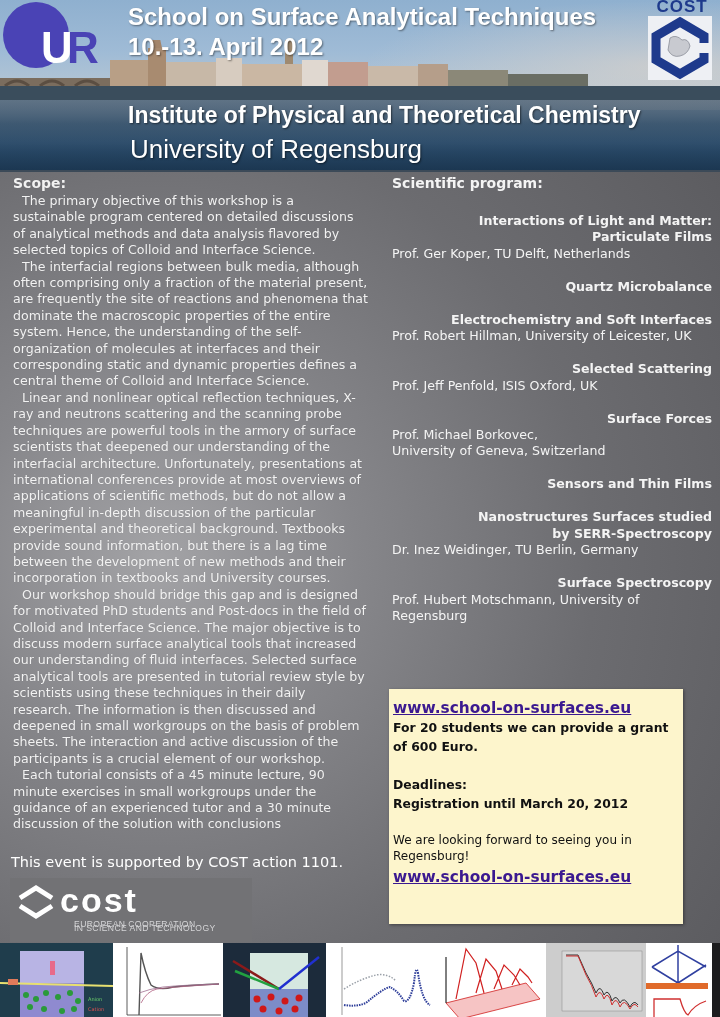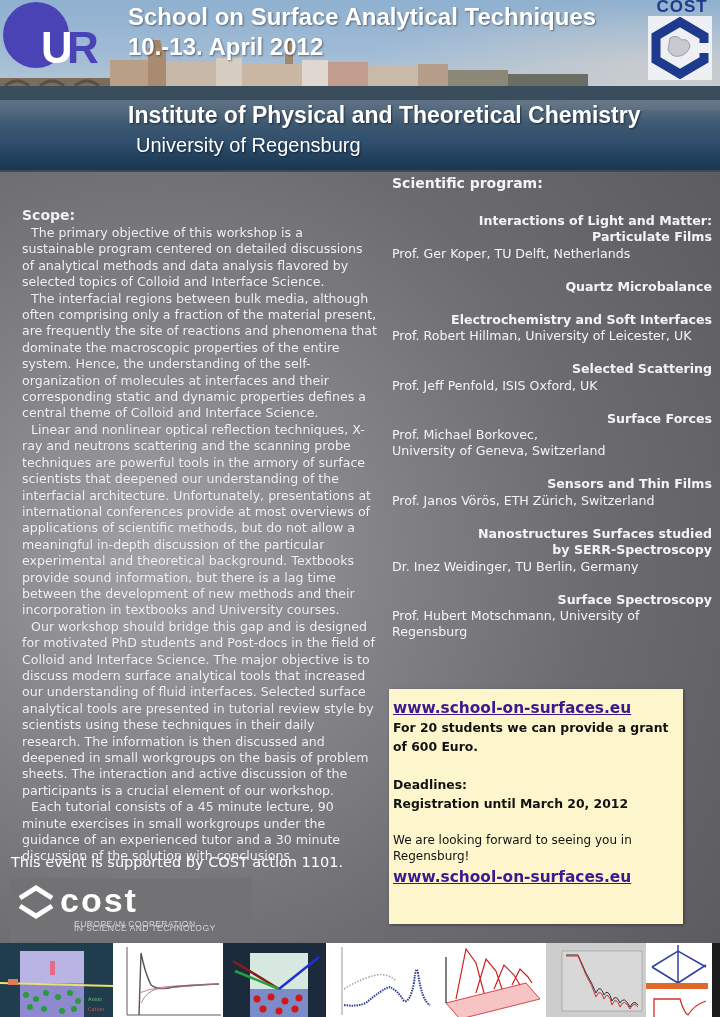--- a/index.html
+++ b/index.html
@@ -48,39 +48,38 @@
     position: absolute; left: 128px; font-family: "Liberation Sans", sans-serif;
     font-weight: bold; color: #ffffff; text-shadow: 1px 1px 2px rgba(0,0,0,0.45);
   }
   .title-1 { top: 3px; font-size: 24px; }
   .title-2 { top: 33px; font-size: 24px; }
   .institute {
     position: absolute; left: 128px; top: 102px; font-family: "Liberation Sans", sans-serif;
     font-weight: bold; font-size: 23px; color: #fff; text-shadow: 1px 1px 2px rgba(0,0,0,0.5);
   }
   .university {
-    position: absolute; left: 136px; top: 134px; font-family: "Liberation Sans", sans-serif;
-    font-size: 20px; color: #fff; text-shadow: 1px 1px 2px rgba(0,0,0,0.5);
+    position: absolute; left: 130px; top: 134px; font-family: "Liberation Sans", sans-serif;
+    font-size: 26px; color: #fff; text-shadow: 1px 1px 2px rgba(0,0,0,0.5);
   }
   .cost-top { position: absolute; left: 646px; top: 0px; width: 70px; height: 82px; }
   .cost-top-word {
     position: absolute; left: 2px; top: -3px; width: 68px; text-align: center;
     font-family: "Liberation Sans", sans-serif; font-weight: bold; font-size: 17px;
     color: #1e3a8c; letter-spacing: 1px;
   }
   .cost-top-box {
     position: absolute; left: 2px; top: 16px; width: 64px; height: 64px; background: #eef0f4;
   }
 
   
   .left-col {
-    position: absolute; left: 22px; top: 175px; width: 355px;
+    position: absolute; left: 13px; top: 175px; width: 355px;
     font-size: 12.6px; line-height: 16.4px; color: #f2f2f2;
     text-shadow: 0 0 1px rgba(0,0,0,0.15);
-    margin-top: 32px;
   }
   .scope-heading { font-weight: bold; font-size: 14px; line-height: 17px; margin-bottom: 1px; }
   .scope-para { text-indent: 9px; margin-bottom: 0px; }
   .support-line {
     position: absolute; left: 11px; top: 854px; font-size: 14.5px; color: #fff;
   }
   .cost-banner {
     position: absolute; left: 10px; top: 878px; width: 242px; height: 64px;
     background: #727275;
   }
@@ -215,21 +214,20 @@
     <div class="prog-title">Selected Scattering</div>
     <div>Prof. Jeff Penfold, ISIS Oxford, UK</div>
   </div>
   <div class="prog-item">
     <div class="prog-title">Surface Forces</div>
     <div>Prof. Michael Borkovec,</div>
     <div>University of Geneva, Switzerland</div>
   </div>
   <div class="prog-item">
     <div class="prog-title">Sensors and Thin Films</div>
-    <div>Prof. Janos Vörös, ETH Zürich, Switzerland</div>
   </div>
   <div class="prog-item">
     <div class="prog-title">Nanostructures Surfaces studied</div>
     <div class="prog-title">by SERR-Spectroscopy</div>
     <div>Dr. Inez Weidinger, TU Berlin, Germany</div>
   </div>
   <div class="prog-item">
     <div class="prog-title">Surface Spectroscopy</div>
     <div>Prof. Hubert Motschmann, University of</div>
     <div>Regensburg</div>

